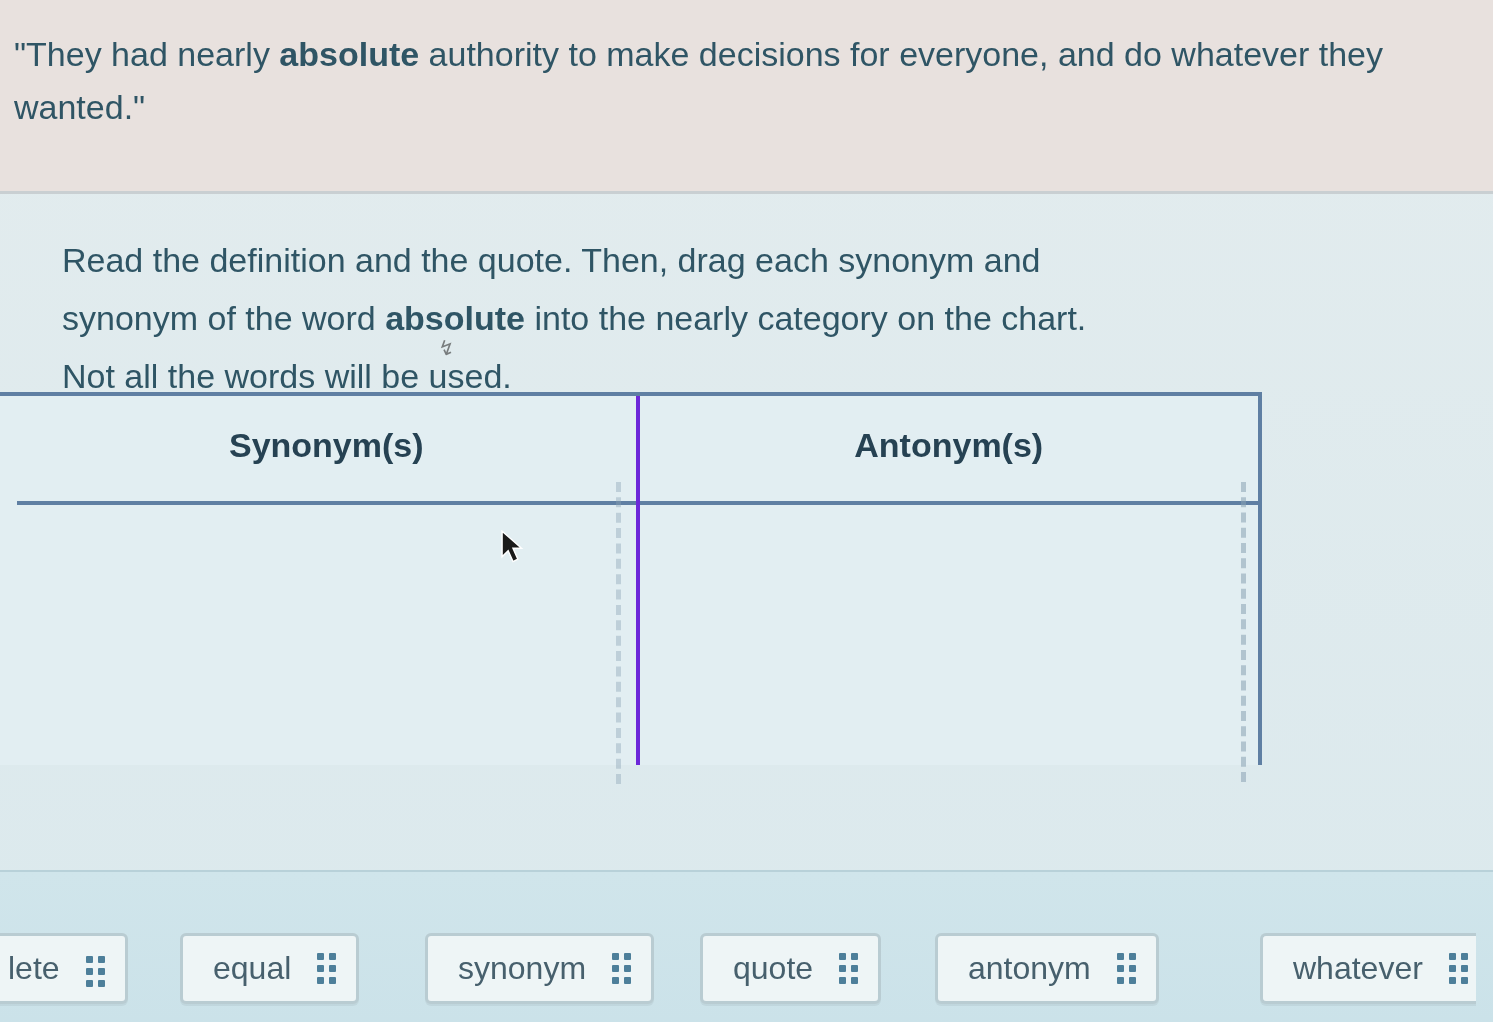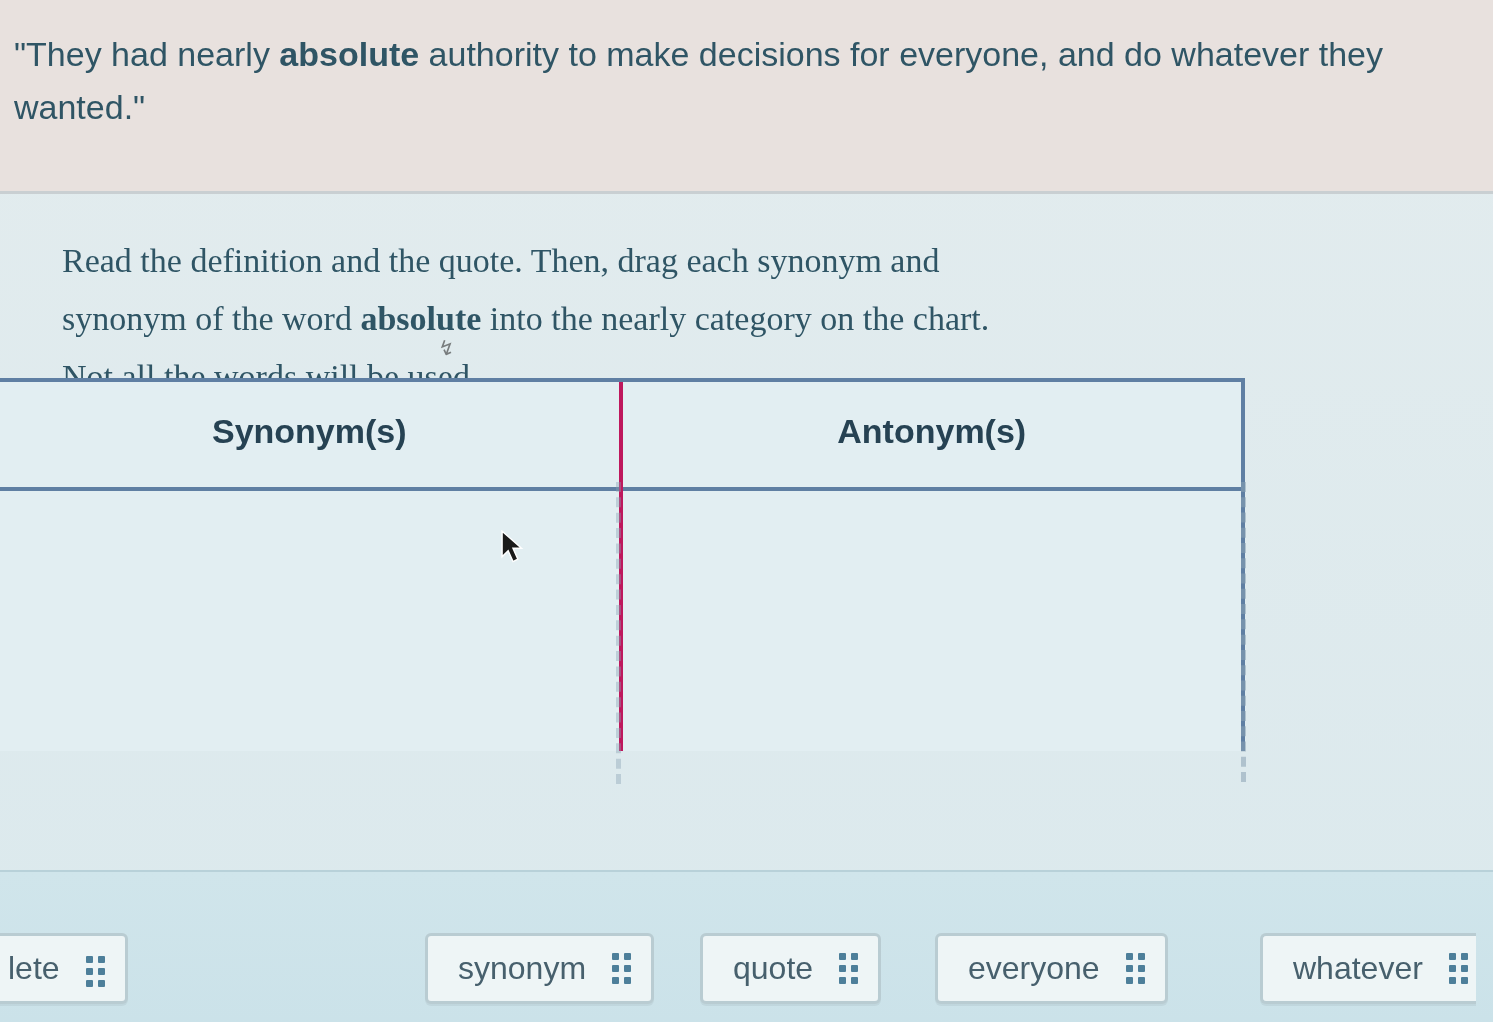--- a/index.html
+++ b/index.html
@@ -27,47 +27,47 @@
     color: #2f5565;
     font-weight: 500;
   }
   .quote-panel .bold { font-weight: 700; }
   .instructions {
     padding: 38px 40px 0 62px;
     font-size: 34px;
     line-height: 1.7;
     color: #2f5565;
     font-weight: 500;
-    font-family: Liberation Serif, serif;
   }
   .instructions .bold { font-weight: 700; }
   .speck {
     position: absolute;
     top: 336px;
     left: 438px;
     font-size: 20px;
     color: #333;
     opacity: .6;
     transform: rotate(10deg);
     pointer-events: none;
   }
   .chart {
     position: absolute;
-    top: 378px;
+    top: 392px;
     left: 0;
     width: 1241px;
     border-top: 4px solid #5f7fa3;
     border-right: 4px solid #5f7fa3;
     display: flex;
     background: #e2eef2;
+    padding-left: 17px;
   }
   .chart .col {
     flex: 1;
   }
-  .chart .col + .col { border-left: 4px solid #be185d; }
+  .chart .col + .col { border-left: 4px solid #6d28d9; }
   .chart .hdr {
     padding: 30px 10px 36px;
     text-align: center;
     font-size: 34px;
     font-weight: 700;
     color: #264253;
     border-bottom: 4px solid #5f7fa3;
   }
   .chart .drop {
     min-height: 260px;
@@ -195,20 +195,31 @@
       <span class="grip">
           <span></span>
           <span></span>
           <span></span>
           <span></span>
           <span></span>
           <span></span>
         </span>
     </div>
 
+    <div class="chip" style="left:180px">
+      <span>equal</span>
+      <span class="grip">
+          <span></span>
+          <span></span>
+          <span></span>
+          <span></span>
+          <span></span>
+          <span></span>
+        </span>
+    </div>
 
     <div class="chip" style="left:425px">
       <span>synonym</span>
       <span class="grip">
           <span></span>
           <span></span>
           <span></span>
           <span></span>
           <span></span>
           <span></span>
@@ -221,21 +232,21 @@
           <span></span>
           <span></span>
           <span></span>
           <span></span>
           <span></span>
           <span></span>
         </span>
     </div>
 
     <div class="chip" style="left:935px">
-      <span>everyone</span>
+      <span>antonym</span>
       <span class="grip">
           <span></span>
           <span></span>
           <span></span>
           <span></span>
           <span></span>
           <span></span>
         </span>
     </div>
 

